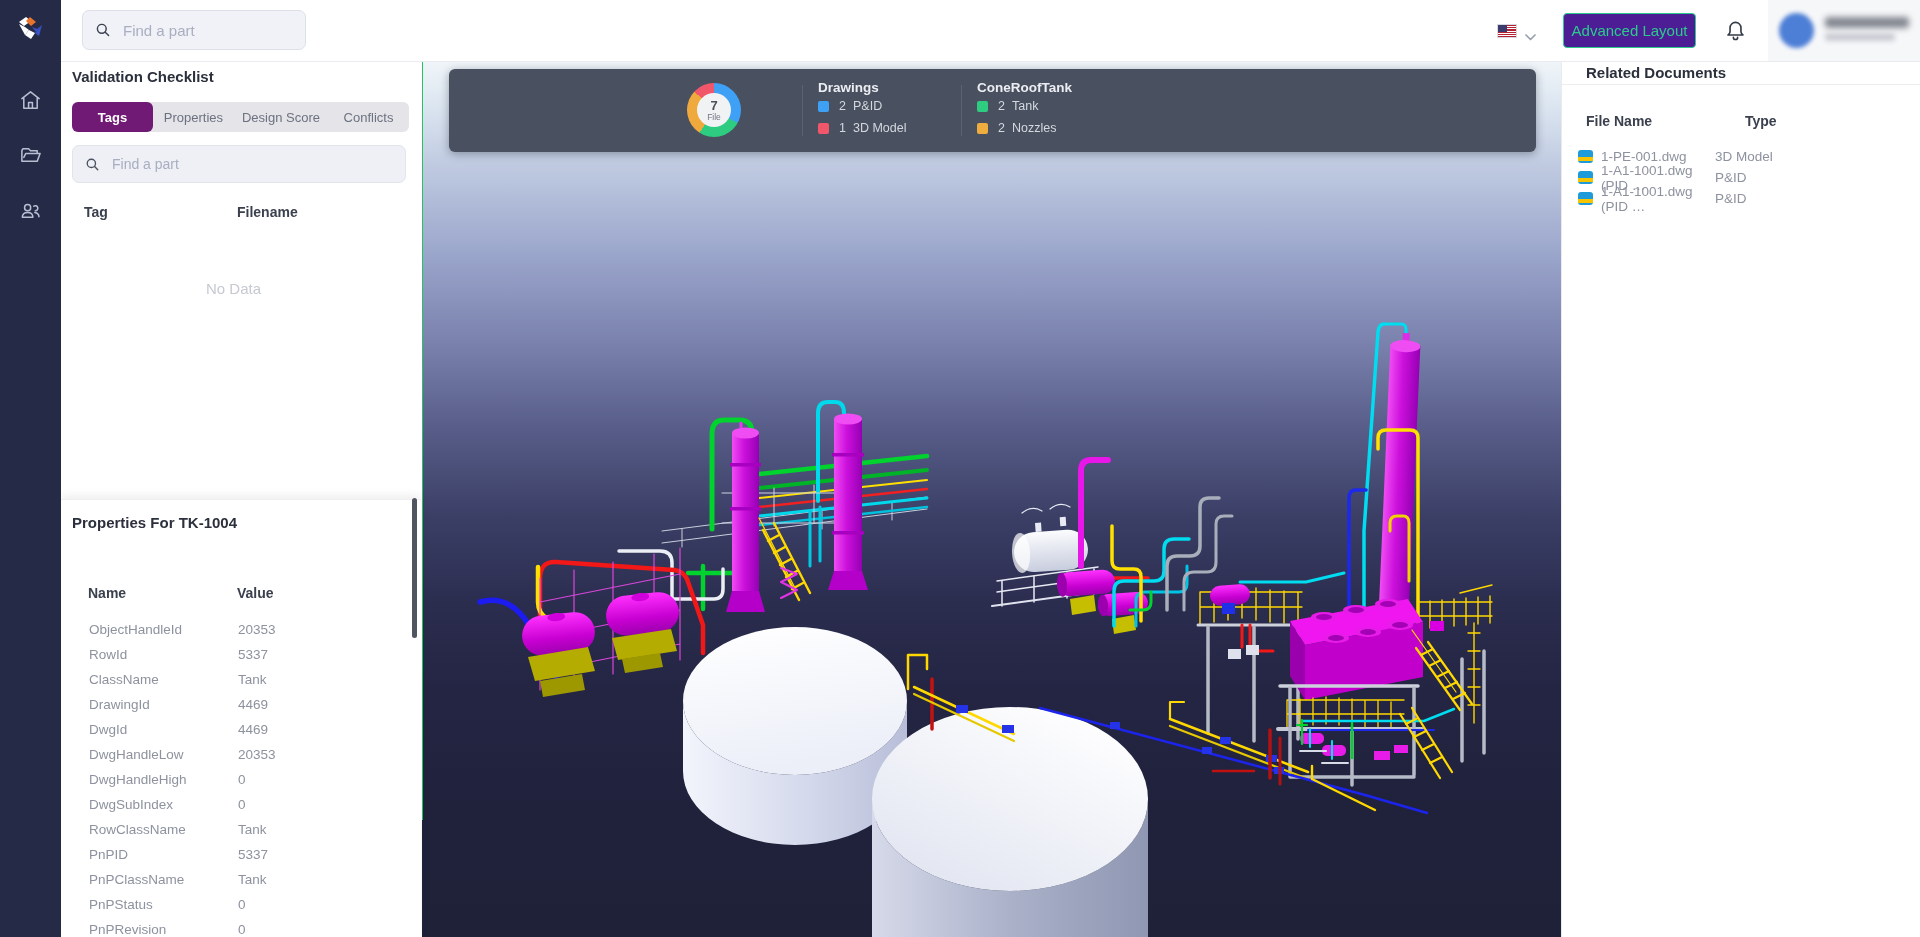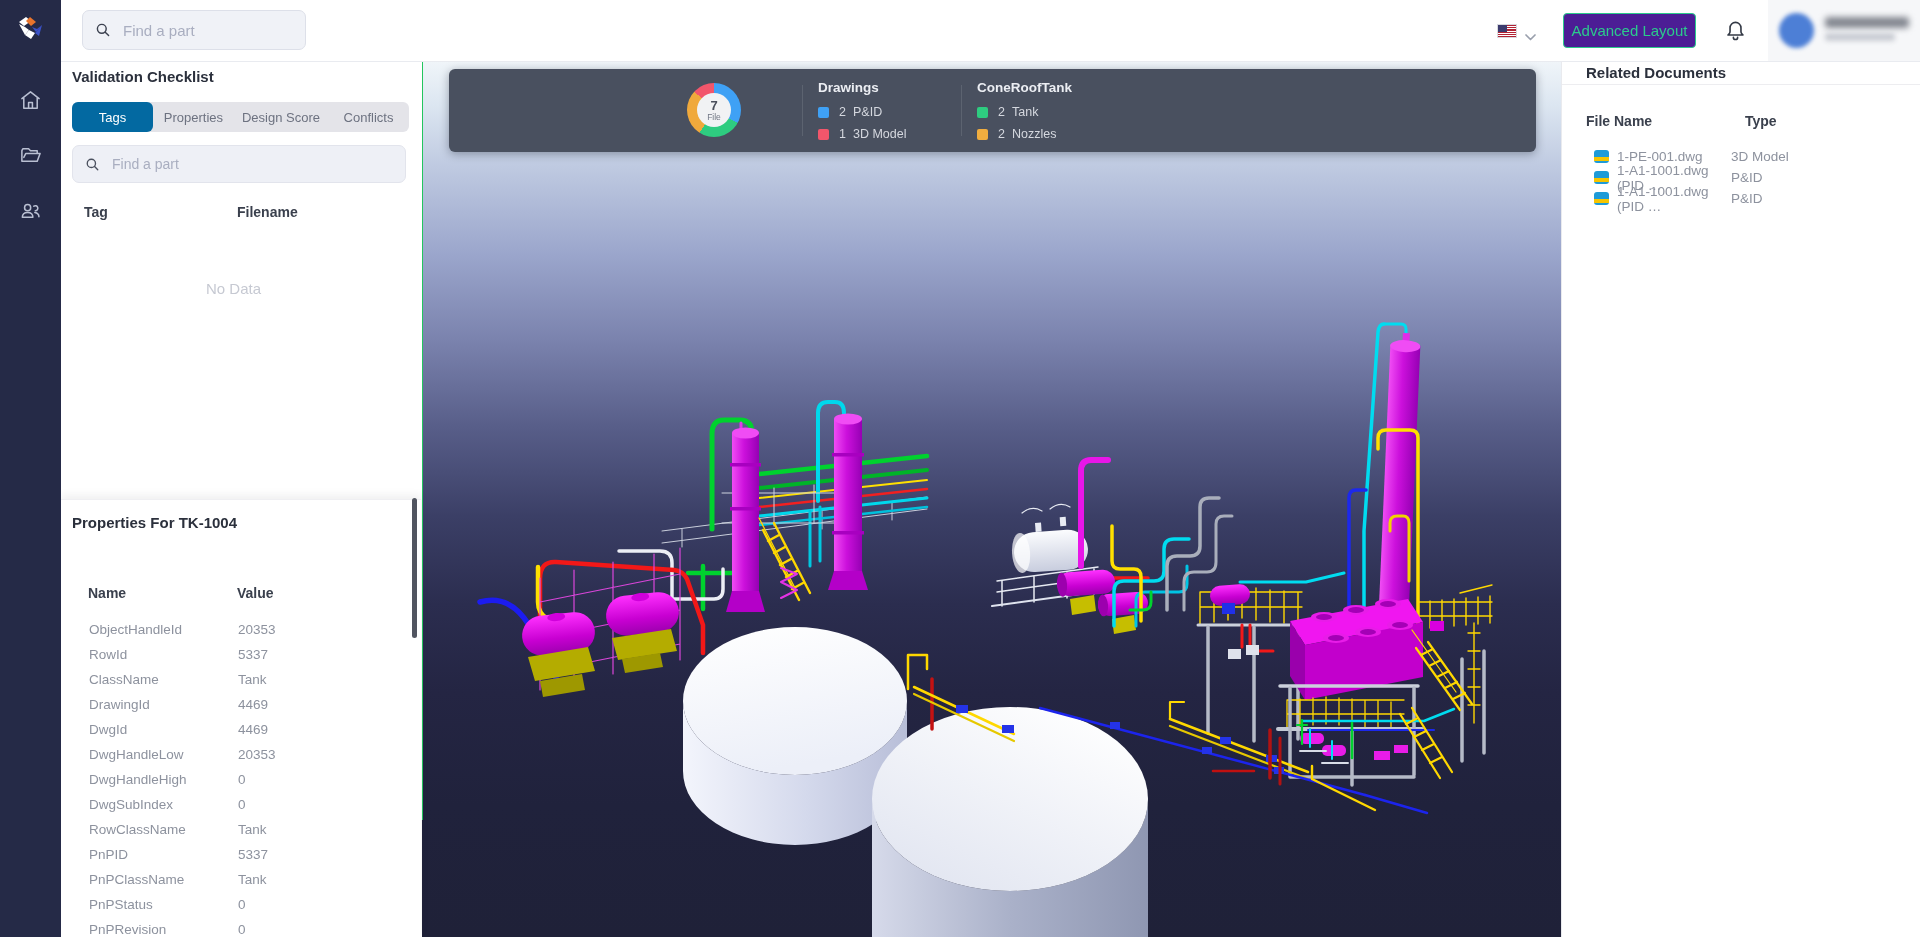--- a/index.html
+++ b/index.html
@@ -27,21 +27,21 @@
   .userbox{position:absolute;left:1707px;top:0;width:152px;height:61px;background:#f6f7f9;}
   .avatar{position:absolute;left:11px;top:13px;width:35px;height:35px;border-radius:50%;background:#4d7fd6;filter:blur(2px);}
   .uname{position:absolute;left:57px;top:17px;width:84px;height:11px;border-radius:3px;background:#82868f;filter:blur(3px);}
   .usub{position:absolute;left:57px;top:33px;width:70px;height:8px;border-radius:3px;background:#c9ccd3;filter:blur(2.5px);}
 
   
   .lpanel{position:absolute;left:61px;top:61px;width:361px;height:759px;background:#fff;border-right:1px solid #22c55e;z-index:4;}
   .sec-title{position:absolute;left:11px;font-size:15px;font-weight:700;color:#2b303c;}
   .tab-track{position:absolute;left:11px;display:flex;background:#e4e4e9;border-radius:6px;height:30px;}
   .tab{flex:1 1 0;display:flex;align-items:center;justify-content:center;font-size:13px;color:#6d7280;border-radius:6px;cursor:pointer;white-space:nowrap;padding:0 8px;}
-  .tab.active{background:#0369a1;color:#fff;font-weight:400;}
+  .tab.active{background:#701a75;color:#fff;font-weight:700;}
   .psearch{position:absolute;left:11px;top:84px;width:334px;height:38px;background:#eef0f6;border:1px solid #e2e4ec;border-radius:7px;display:flex;align-items:center;box-sizing:border-box;padding:0 12px;}
   .psearch svg{width:15px;height:15px;stroke:#4a505e;fill:none;stroke-width:1.8;stroke-linecap:round;flex:0 0 auto;}
   .psearch input{border:0;outline:0;background:transparent;margin-left:10px;font-size:14px;color:#3c4250;width:250px;font-family:"Liberation Sans",sans-serif;}
   .psearch input::placeholder{color:#a9aec0;}
   .cols{position:absolute;display:flex;font-size:14px;font-weight:700;color:#3a404d;}
   .nodata{position:absolute;left:0;top:219px;width:345px;text-align:center;font-size:15px;color:#c6c9d2;}
   .props-sec{position:absolute;left:0;top:438px;width:360px;height:438px;border-top:1px solid #efeff2;box-shadow:0 -4px 8px rgba(40,44,63,.07);}
   .prows{position:absolute;left:0;top:117px;width:360px;}
   .prow{display:flex;align-items:center;height:25px;font-size:13.5px;color:#8d929e;}
   .prow .pname{width:149px;padding-left:28px;}
@@ -51,31 +51,31 @@
   .viewer{position:absolute;left:422px;top:61px;width:1139px;height:876px;overflow:hidden;}
   .viewer svg.scene{position:absolute;left:0;top:0;}
   .vhead{position:absolute;left:27px;top:8px;width:1087px;height:83px;background:#49505f;border-radius:6px;box-shadow:0 2px 10px rgba(12,16,35,.35);z-index:3;}
   .vtitle{position:absolute;left:13px;top:0;height:83px;display:flex;align-items:center;font-size:17px;font-weight:700;color:#fff;}
   .donut{position:absolute;left:238px;top:14px;width:54px;height:54px;border-radius:50%;}
   .donut-hole{position:absolute;left:248px;top:24px;width:34px;height:34px;border-radius:50%;background:#f1f2f4;display:flex;flex-direction:column;align-items:center;justify-content:center;line-height:1;}
   .donut-hole .dv{font-size:13px;font-weight:700;color:#4a4f5c;}
   .donut-hole .dl{font-size:8.5px;color:#707684;margin-top:1px;}
   .vdiv{position:absolute;top:16px;width:1px;height:51px;background:#5c6370;}
   .legend{position:absolute;top:11px;}
-  .lg-title{font-size:13.5px;font-weight:700;color:#eceef3;margin-bottom:6px;}
+  .lg-title{font-size:13.5px;font-weight:700;color:#eceef3;}
   .lg-item{display:flex;align-items:center;height:22px;font-size:12.5px;color:#d5d8df;}
   .sw{width:11px;height:11px;border-radius:2px;margin-right:10px;flex:0 0 auto;}
   .lg-count{width:14px;}
 
   
   .rpanel{position:absolute;left:1561px;top:61px;width:359px;height:876px;background:#fff;border-left:1px solid #e9eaee;z-index:4;}
   .rtitle{position:absolute;left:24px;top:3px;font-size:15px;font-weight:700;color:#2b303c;}
   .rdiv{position:absolute;left:0;top:23px;width:359px;height:1px;background:#ededf0;}
   .drows{position:absolute;left:0;top:85px;width:359px;}
-  .drow{display:flex;align-items:center;height:21px;font-size:13.5px;color:#8d929e;padding-left:32px;}
+  .drow{display:flex;align-items:center;height:21px;font-size:13.5px;color:#8d929e;padding-left:16px;}
   .drow .dname{width:137px;display:flex;align-items:center;}
   .dicon{width:15px;height:15px;margin-right:8px;flex:0 0 auto;position:relative;}
   .dicon .db{position:absolute;left:0;top:1px;width:15px;height:13px;border-radius:3px;background:#1e9bd8;}
   .dicon .dy{position:absolute;left:0;top:8px;width:15px;height:4px;background:#f6c500;}
 </style>
 </head>
 <body>
 
 <div class="app">
 

